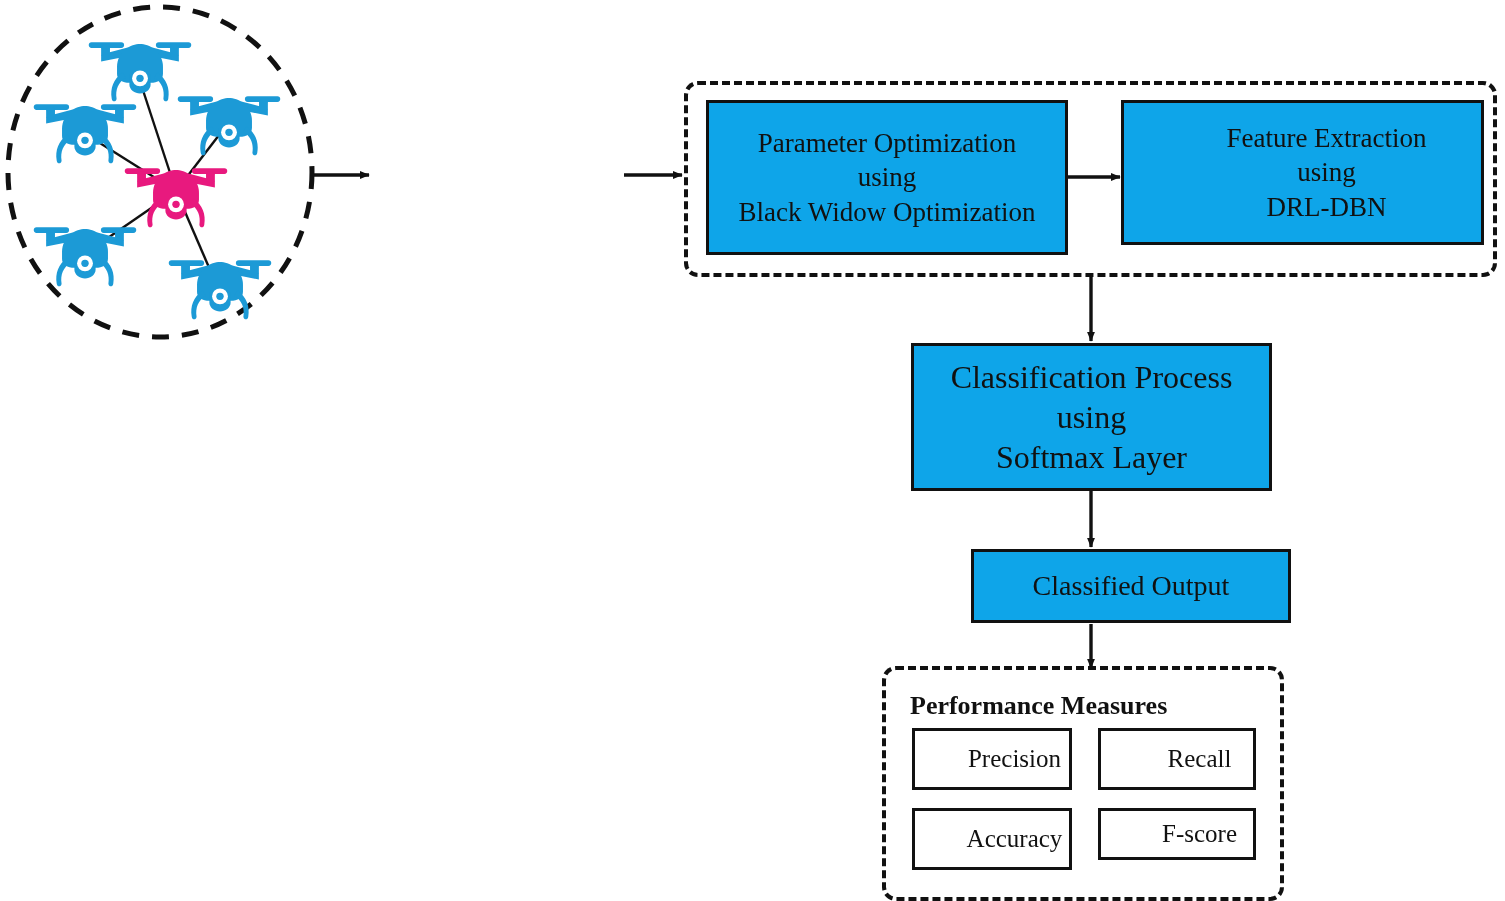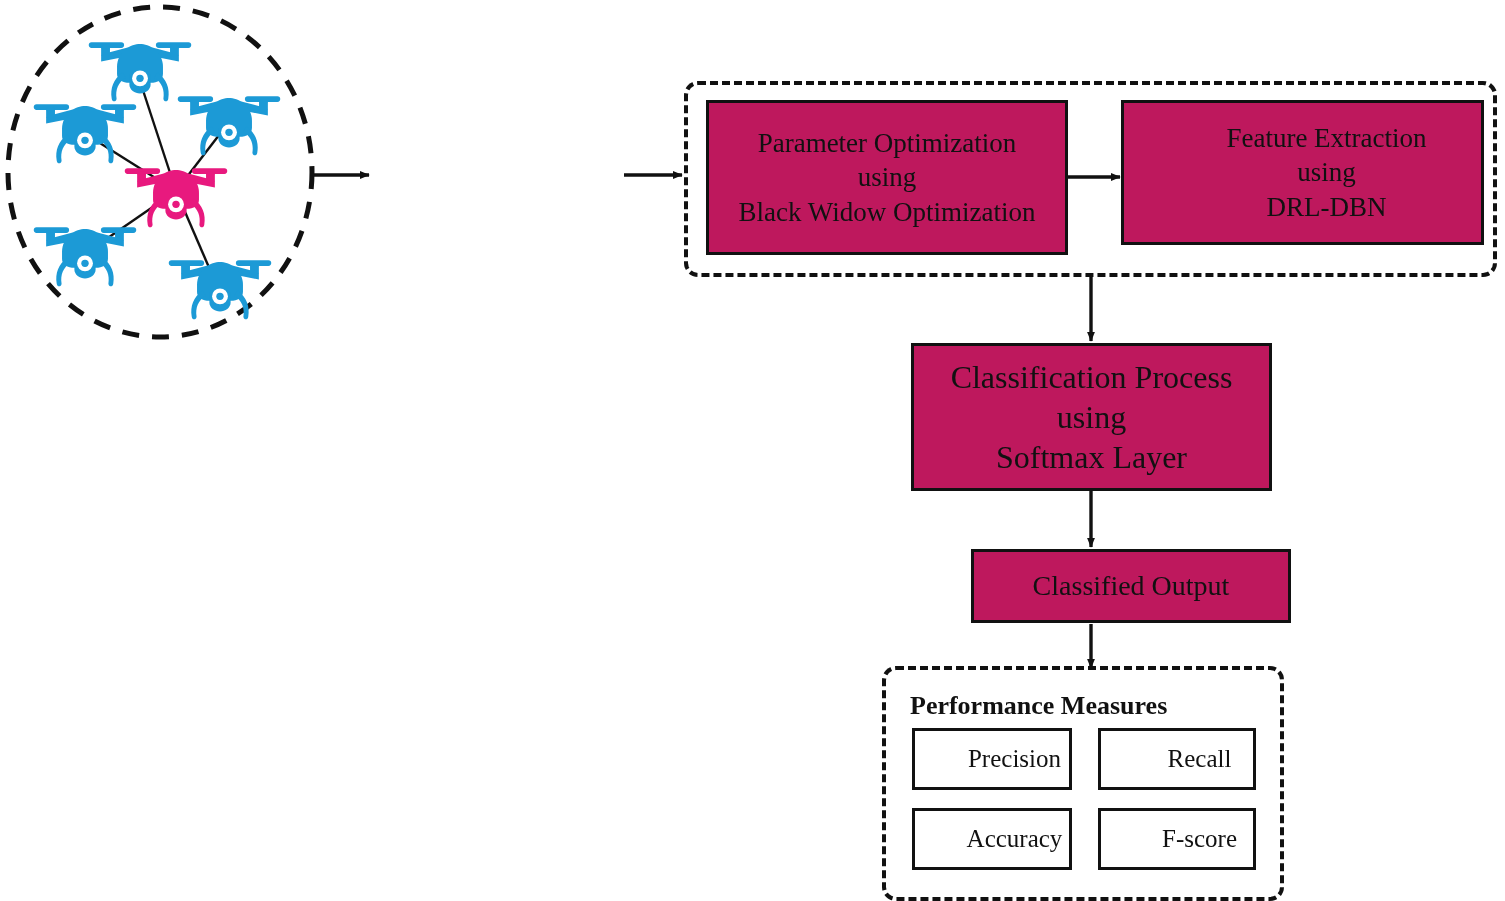--- a/index.html
+++ b/index.html
@@ -19,21 +19,21 @@
     position: absolute;
     left: 0;
     top: 0;
     width: 1505px;
     height: 901px;
   }
   .node-box {
     position: absolute;
     box-sizing: border-box;
     border: 3px solid #111111;
-    background: #be185d;
+    background: #0ea5e9;
     display: flex;
     align-items: center;
     justify-content: center;
     text-align: center;
     color: #111111;
     font-family: "Liberation Serif", "DejaVu Serif", serif;
     line-height: 1.26;
     white-space: pre-line;
   }
   .dashed-group {
@@ -151,15 +151,15 @@
   <div class="dashed-group" style="left:882px; top:666px; width:402px; height:235px;"></div>
 
   <div class="group-title" style="left:910px; top:679px; font-size:26px;margin-top:12px;">Performance Measures</div>
 
   <div class="metric-box" style="left:912px; top:728px; width:160px; height:62px;">Precision</div>
 
   <div class="metric-box" style="left:912px; top:808px; width:160px; height:62px;">Accuracy</div>
 
   <div class="metric-box" style="left:1098px; top:728px; width:158px; height:62px;">Recall</div>
 
-  <div class="metric-box" style="left:1098px; top:808px; width:158px; height:62px;">F-score</div>
+  <div class="metric-box" style="left:1098px; top:808px; width:158px; height:52px;">F-score</div>
 
 </div>
 
 </body></html>

